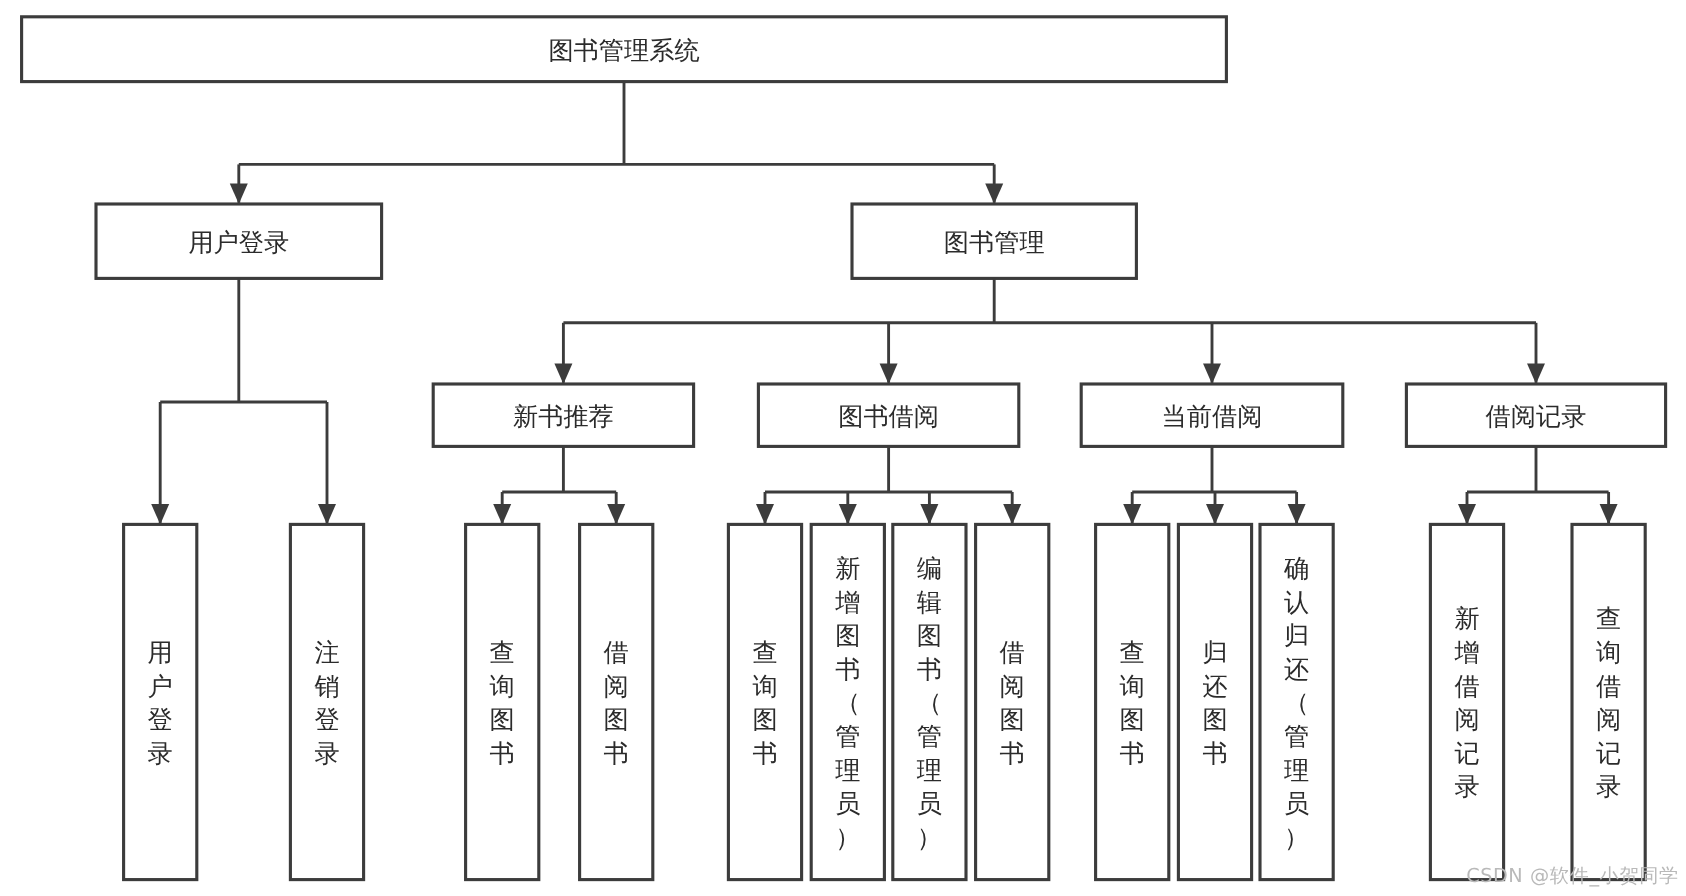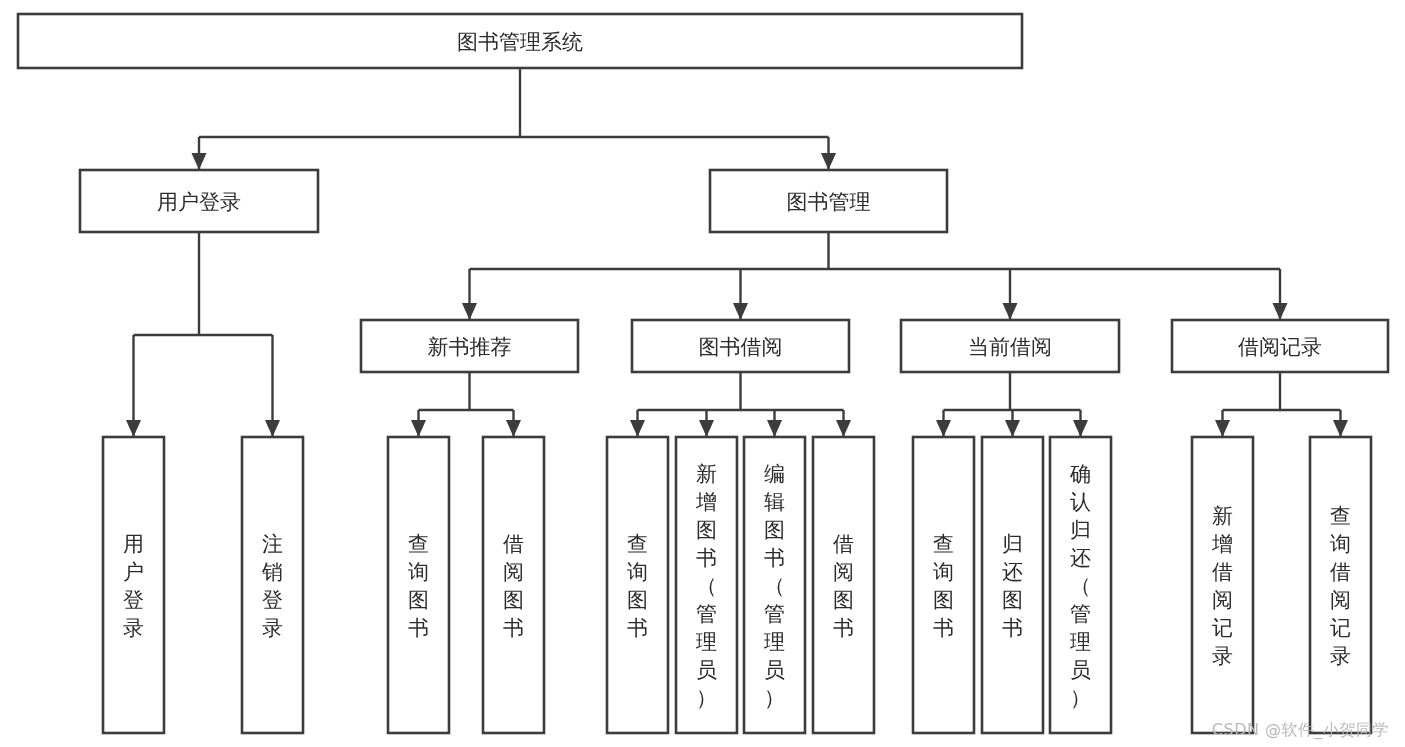--- a/index.html
+++ b/index.html
@@ -48,21 +48,21 @@
     dominant-baseline: central;
   }
   .node-label-v {
     font-family: "DejaVu Sans", "Liberation Sans", sans-serif;
     font-size: 21px;
     fill: #2b2b2b;
     text-anchor: middle;
   }
   .watermark {
     position: absolute;
-    right: 16px;
+    right: 6px;
     bottom: 6px;
     font-family: "DejaVu Sans", "Liberation Sans", sans-serif;
     font-size: 16px;
     color: #b9b9b9;
     white-space: nowrap;
     letter-spacing: 0.5px;
   }
 </style>
 </head>
 <body>

